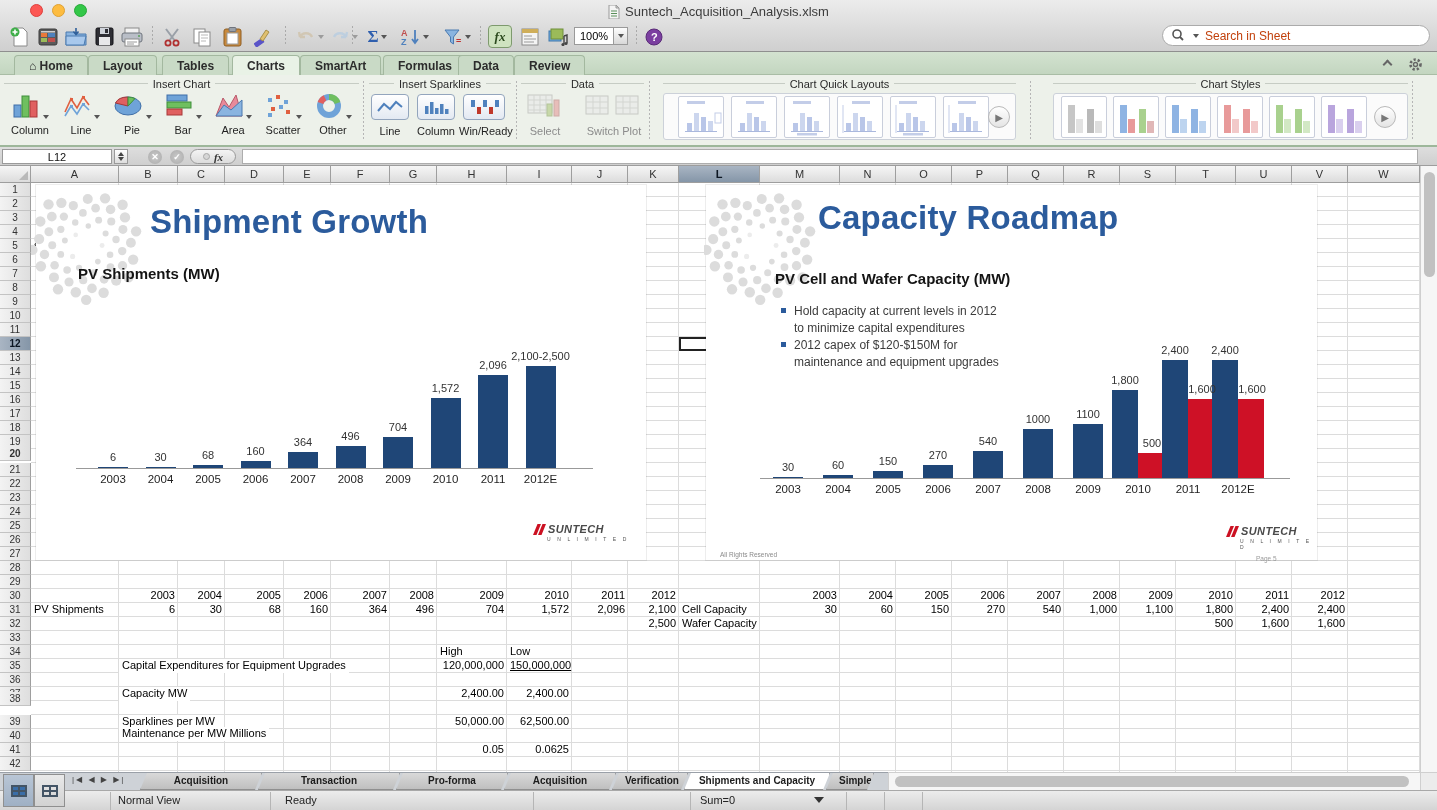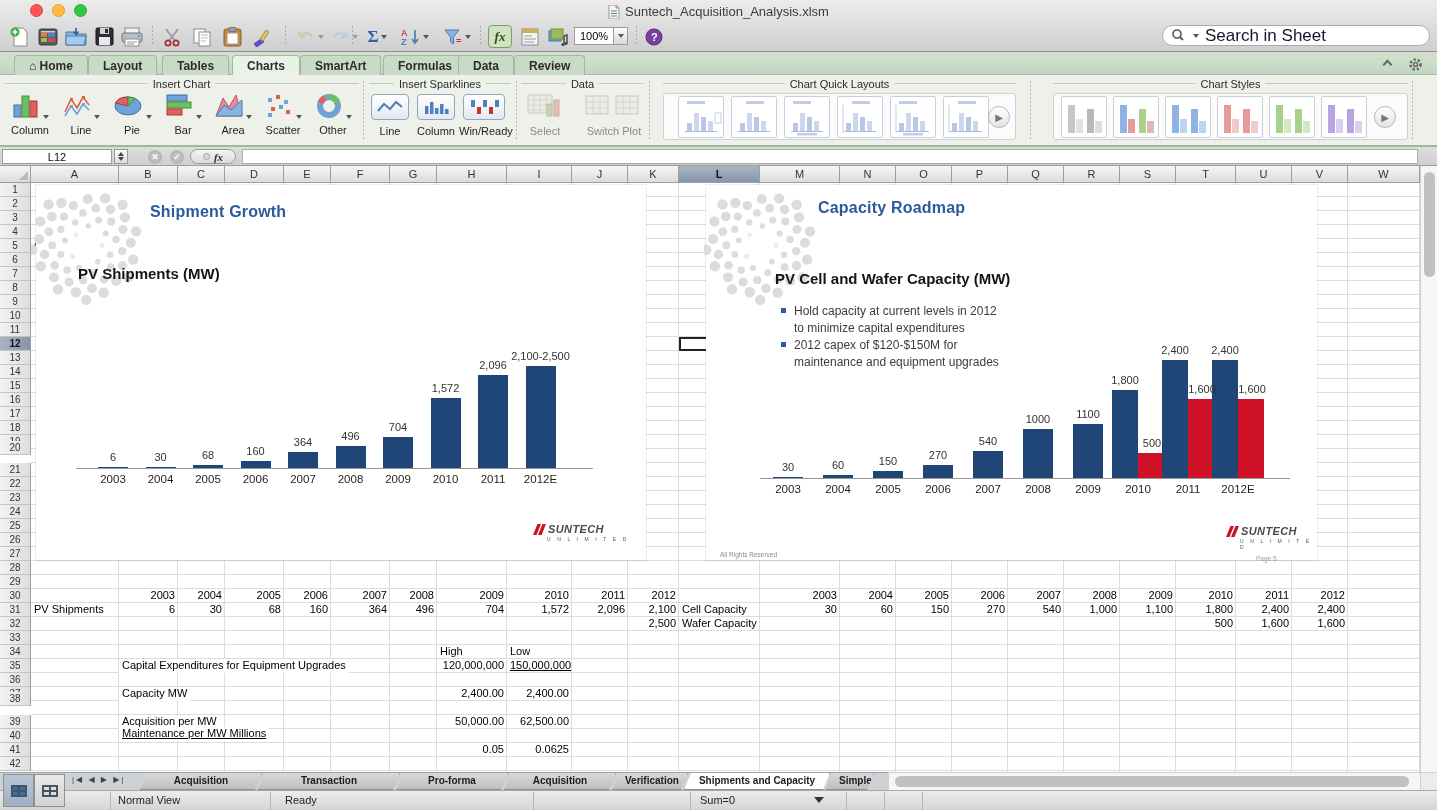--- a/index.html
+++ b/index.html
@@ -23,21 +23,21 @@
   .tb-dim { opacity:.45; }
   #tb-fx-btn { background:#cfe3c0; border:1px solid #7e9a6e; border-radius:4px; }
   #tb-zoom { position:absolute; top:27px; display:flex; align-items:center; }
   #tb-zoom .zval { width:40px; height:18px; background:#fff; border:1px solid #9a9a9a;
     font-size:11px; text-align:center; line-height:17px; }
   #tb-zoom .zbtn { width:14px; height:18px; background:linear-gradient(#fdfdfd,#d8d8d8);
     border:1px solid #9a9a9a; border-left:none; display:flex; align-items:center; justify-content:center; }
   #search-box { position:absolute; top:25px; left:1162px; width:268px; height:21px;
     background:#fff; border:1px solid #ababab; border-radius:11px; display:flex; align-items:center; }
   #search-box .mag { margin:0 4px 0 8px; }
-  #search-box .ph { color:#0f172a; font-size:17px; }
+  #search-box .ph { color:#c2410c; font-size:12px; }
 
   
   #ribbon-tabs { position:absolute; left:0; top:52px; width:1437px; height:23px;
     background:linear-gradient(#d3e2d0,#c3d6c0); border-bottom:1px solid #a9bda5; }
   .rtab { position:absolute; top:3px; height:20px; padding:0 14px; font-size:12px; font-weight:bold;
     color:#2c2c2c; line-height:20px; background:#c9dac6; border:1px solid #a3b89f; border-bottom:none;
     border-radius:4px 4px 0 0; }
   .rtab.active { background:#e9f2e6; }
   #ribbon-collapse { position:absolute; right:44px; top:9px; width:9px; height:9px; }
   #ribbon-collapse i { display:block; width:7px; height:7px; border-left:2px solid #666;
@@ -109,21 +109,21 @@
   .vline { position:absolute; top:17px; width:1px; height:589px; background:#dcdcdc; z-index:1; }
   .cell { position:absolute; height:14px; font-size:11px; line-height:13px; color:#000;
     padding:0 3px; z-index:4; white-space:nowrap; }
   .cell.r { text-align:right; }
   .cell.spill { background:#fff; }
   #selection { position:absolute; z-index:6; background:#fff; border:2px solid #222; }
 
   
   .slide { position:absolute; top:19px; height:375px; background:#fff; z-index:10;
     box-shadow:0 0 0 1px rgba(0,0,0,0.07); }
-  .slide-title { position:absolute; font-size:16px; font-weight:bold; color:#2b5b9c; letter-spacing:.2px; }
+  .slide-title { position:absolute; font-size:33px; font-weight:bold; color:#2b5b9c; letter-spacing:.2px; }
   .slide-h2 { position:absolute; font-size:15px; font-weight:bold; color:#141414; }
   .bullets { position:absolute; }
   .bullet { display:flex; margin-bottom:1px; }
   .bullet .mk { width:5px; height:5px; margin:5px 8px 0 0; flex:none; }
   .bullet .tx { font-size:12px; color:#3c3c3c; line-height:16.5px; }
   .bar { position:absolute; z-index:2; }
   .barlbl { position:absolute; width:64px; text-align:center; font-size:11px; color:#333; z-index:3; }
   .yearlbl { position:absolute; width:56px; text-align:center; font-size:11.5px; color:#1e1e1e; }
   .axis { position:absolute; height:1px; background:#999; }
   .st-logo { position:absolute; }
@@ -918,21 +918,21 @@
       <div class="rowhdr" style="top: 143px; z-index: 20;">10</div>
       <div class="rowhdr" style="top: 157px; z-index: 20;">11</div>
       <div class="rowhdr sel" style="top: 171px; z-index: 20;">12</div>
       <div class="rowhdr" style="top: 185px; z-index: 20;">13</div>
       <div class="rowhdr" style="top: 199px; z-index: 20;">14</div>
       <div class="rowhdr" style="top: 213px; z-index: 20;">15</div>
       <div class="rowhdr" style="top: 227px; z-index: 20;">16</div>
       <div class="rowhdr" style="top: 241px; z-index: 20;">17</div>
       <div class="rowhdr" style="top: 255px; z-index: 20;">18</div>
       <div class="rowhdr" style="top: 269px; z-index: 20;">19</div>
-      <div class="rowhdr" style="top: 275px; z-index: 20;">20</div>
+      <div class="rowhdr" style="top: 281px; z-index: 20; font-weight: bold;">20</div>
       <div class="rowhdr" style="top: 297px; z-index: 20;">21</div>
       <div class="rowhdr" style="top: 311px; z-index: 20;">22</div>
       <div class="rowhdr" style="top: 325px; z-index: 20;">23</div>
       <div class="rowhdr" style="top: 339px; z-index: 20;">24</div>
       <div class="rowhdr" style="top: 353px; z-index: 20;">25</div>
       <div class="rowhdr" style="top: 367px; z-index: 20;">26</div>
       <div class="rowhdr" style="top: 381px; z-index: 20;">27</div>
       <div class="rowhdr" style="top: 395px; z-index: 20;">28</div>
       <div class="rowhdr" style="top: 409px; z-index: 20;">29</div>
       <div class="rowhdr" style="top: 423px; z-index: 20;">30</div>
@@ -997,24 +997,24 @@
       <div class="cell r" style="left: 1236px; top: 451px; width: 56px;">1,600</div>
       <div class="cell r" style="left: 1292px; top: 451px; width: 56px;">1,600</div>
       <div class="cell" style="left: 437px; top: 479px; width: 70px;">High</div>
       <div class="cell" style="left: 507px; top: 479px; width: 65px;">Low</div>
       <div class="cell spill" style="left: 119px; top: 493px; width: auto; min-width: 59px;">Capital Expenditures for Equipment Upgrades</div>
       <div class="cell r" style="left: 437px; top: 493px; width: 70px;">120,000,000</div>
       <div class="cell r" style="left: 507px; top: 493px; width: 65px; text-decoration: underline;">150,000,000</div>
       <div class="cell spill" style="left: 119px; top: 521px; width: auto; min-width: 59px;">Capacity MW</div>
       <div class="cell r" style="left: 437px; top: 521px; width: 70px;">2,400.00</div>
       <div class="cell r" style="left: 507px; top: 521px; width: 65px;">2,400.00</div>
-      <div class="cell spill" style="left: 119px; top: 549px; width: auto; min-width: 59px;">Acquisition per MW</div>
+      <div class="cell spill" style="left: 119px; top: 549px; width: auto; min-width: 59px;">Sparklines per MW</div>
       <div class="cell r" style="left: 437px; top: 549px; width: 70px;">50,000.00</div>
       <div class="cell r" style="left: 507px; top: 549px; width: 65px;">62,500.00</div>
-      <div class="cell spill" style="left: 119px; top: 561px; width: auto; min-width: 59px; text-decoration: underline;">Maintenance per MW Millions</div>
+      <div class="cell spill" style="left: 119px; top: 561px; width: auto; min-width: 59px;">Maintenance per MW Millions</div>
       <div class="cell r" style="left: 437px; top: 577px; width: 70px;">0.05</div>
       <div class="cell r" style="left: 507px; top: 577px; width: 65px;">0.0625</div>
     </div>
 
   <div id="vscroll">
       <div class="thumb"></div>
     </div>
   <div id="hscroll">
       <div class="thumb"></div>
     </div>

